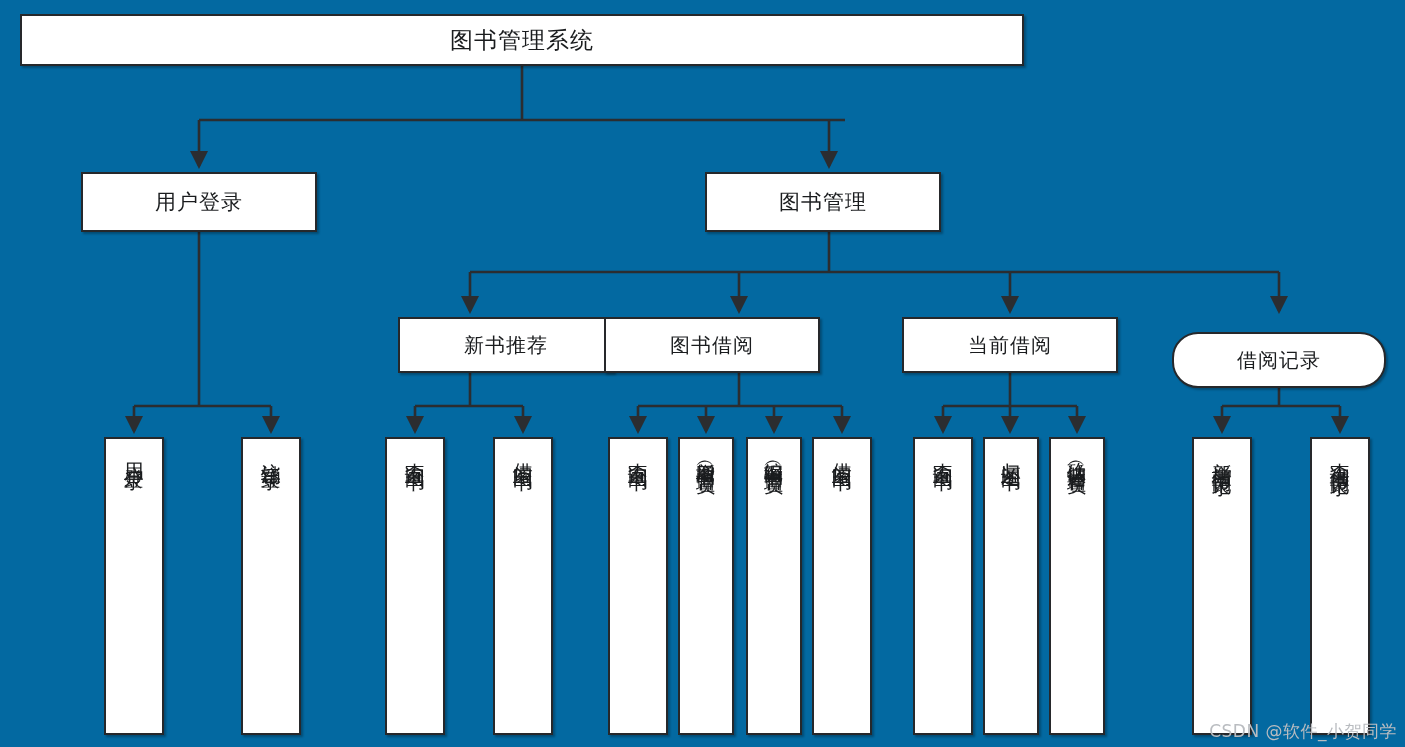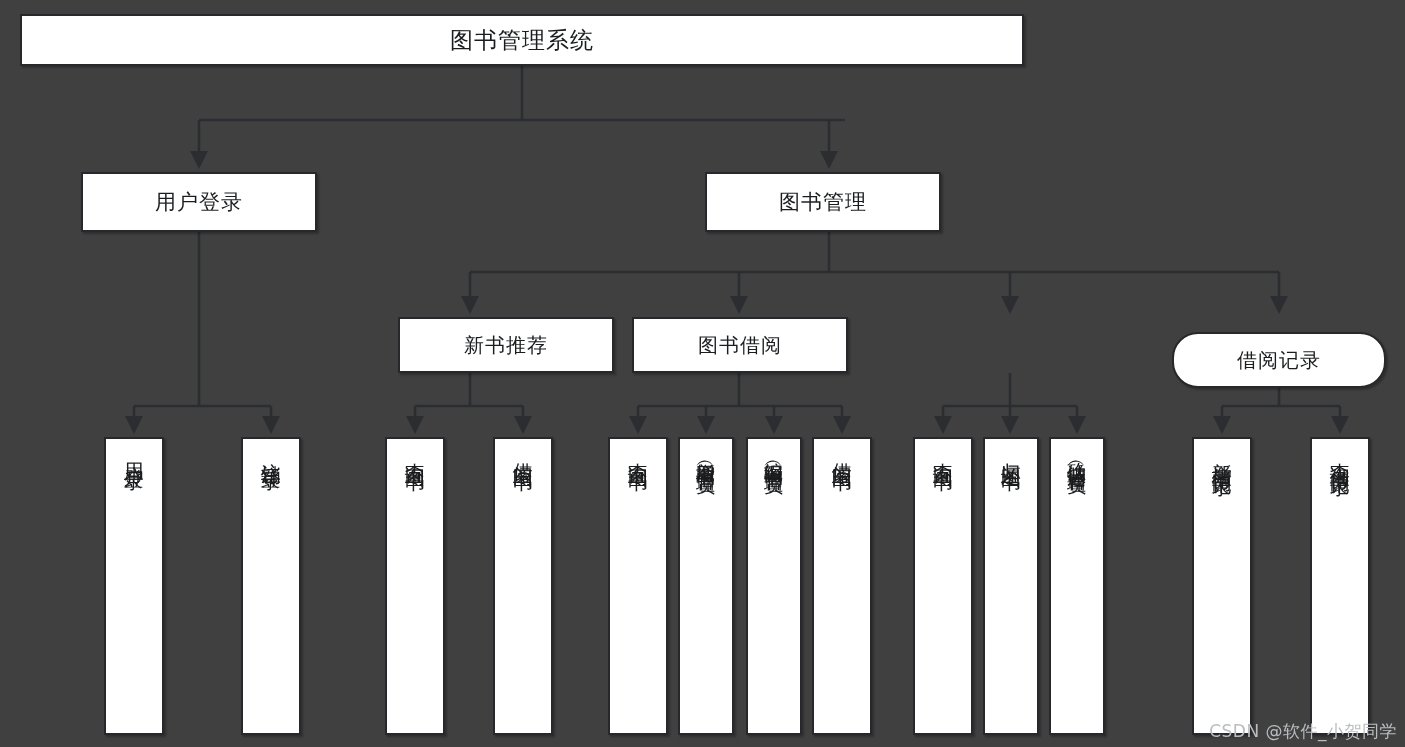--- a/index.html
+++ b/index.html
@@ -5,21 +5,21 @@
 <style>
   html,body{margin:0;padding:0;background:#ffffff;}
   body{
     font-family:"DejaVu Sans","Liberation Sans",sans-serif;
     -webkit-font-smoothing:antialiased;
   }
   #canvas{
     position:relative;
     width:1405px;
     height:747px;
-    background:#404040;
+    background:#0369a1;
     overflow:hidden;
   }
   
   #wires{
     position:absolute;
     left:0; top:0;
     width:1405px; height:747px;
     pointer-events:none;
   }
   
@@ -140,24 +140,27 @@
   </div>
 
   <div class="node h1" style="left:705px; top:172px; width:236px; height:60px;">
     <span class="label">图书管理</span>
   </div>
 
   <div class="node h2" style="left:362px; top:317px; width:216px; height:56px;margin-left:36px;">
     <span class="label">新书推荐</span>
   </div>
 
-  <div class="node h2" style="left:632px; top:317px; width:216px; height:56px;">
+  <div class="node h2" style="left:604px; top:317px; width:216px; height:56px;">
     <span class="label">图书借阅</span>
   </div>
 
+  <div class="node h2" style="left:902px; top:317px; width:216px; height:56px;">
+    <span class="label">当前借阅</span>
+  </div>
 
   <div class="node h2" style="left:1172px; top:332px; width:214px; height:56px;border-radius:26px;">
     <span class="label">借阅记录</span>
   </div>
 
   <div class="node leaf" style="left:104px; top:437px; width:60px; height:298px;">
     <span class="label">用户登录</span>
   </div>
 
   <div class="node leaf" style="left:241px; top:437px; width:60px; height:298px;">

